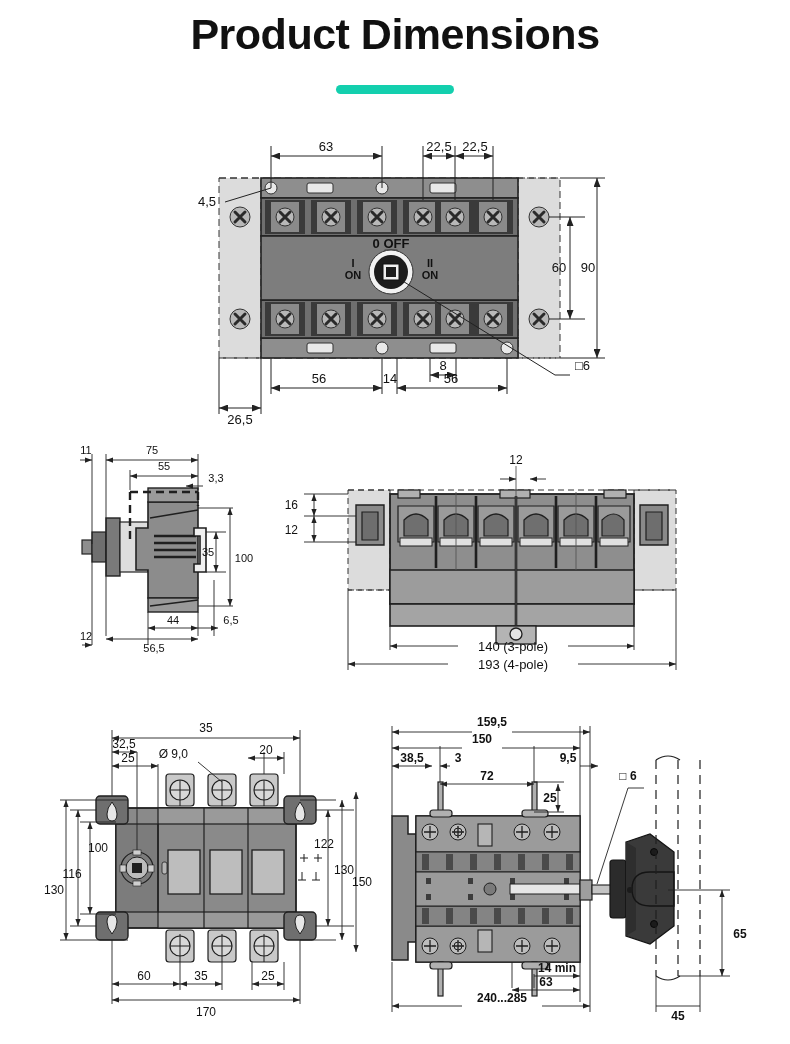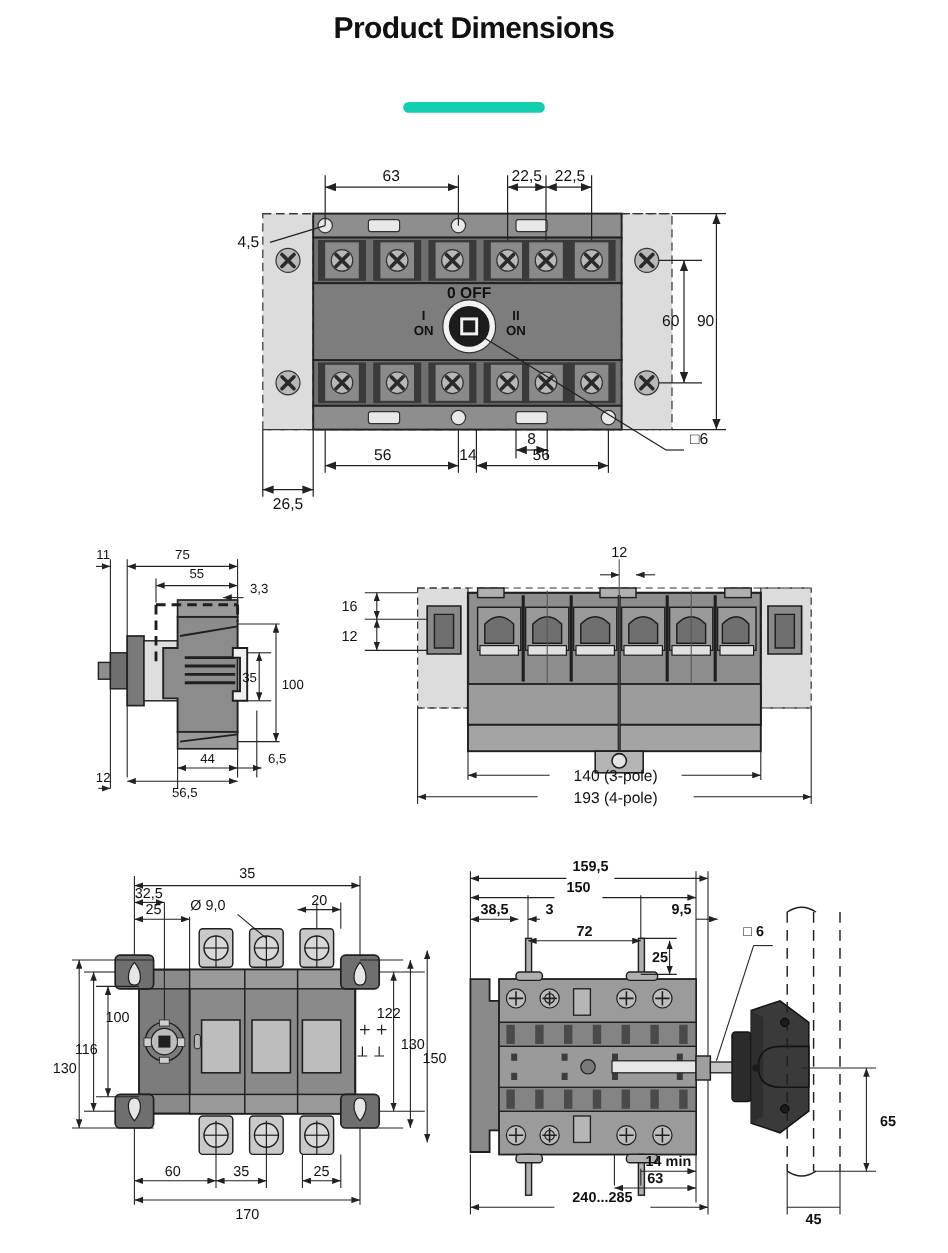--- a/index.html
+++ b/index.html
@@ -3,21 +3,21 @@
 <meta charset="utf-8">
 <title>Product Dimensions</title>
 <style>
   html,body{margin:0;padding:0;background:#ffffff;}
   body{width:790px;height:1044px;position:relative;overflow:hidden;
        font-family:"Liberation Sans","DejaVu Sans",sans-serif;color:#1a1a1a;}
 
   
   .page-title{
     position:absolute;top:10px;left:0;width:790px;text-align:center;
-    font-size:25px;font-weight:bold;letter-spacing:-0.5px;color:#111;
+    font-size:43px;font-weight:bold;letter-spacing:-0.5px;color:#111;
   }
   .title-rule{
     position:absolute;top:85px;left:336px;width:118px;height:9px;
     border-radius:5px;background:#13cfae;
   }
 
   
   .fig{position:absolute;}
   .fig svg{display:block;overflow:visible;}
 
@@ -204,21 +204,21 @@
     <line x1="34" y1="276" x2="76" y2="276" marker-start="url(#ahs)" marker-end="url(#ah)"></line>
   </g>
   <text x="134" y="251" font-size="13" text-anchor="middle">56</text>
   <text x="205" y="251" font-size="13" text-anchor="middle">14</text>
   <text x="258" y="238" font-size="13" text-anchor="middle">8</text>
   <text x="266" y="251" font-size="13" text-anchor="middle">56</text>
   <text x="55" y="292" font-size="13" text-anchor="middle">26,5</text>
 </svg>
 </div>
 
-<div class="fig" style="left:58px;top:452px;">
+<div class="fig" style="left:58px;top:440px;">
 <svg width="270" height="225" viewBox="0 0 270 225">
   <defs>
     <marker id="ah2" markerWidth="8" markerHeight="6" refX="8" refY="3" orient="auto">
       <polygon points="0 0, 8 3, 0 6" fill="#222"></polygon>
     </marker>
     <marker id="ahs2" markerWidth="8" markerHeight="6" refX="0" refY="3" orient="auto">
       <polygon points="8 0, 0 3, 8 6" fill="#222"></polygon>
     </marker>
   </defs>
 

